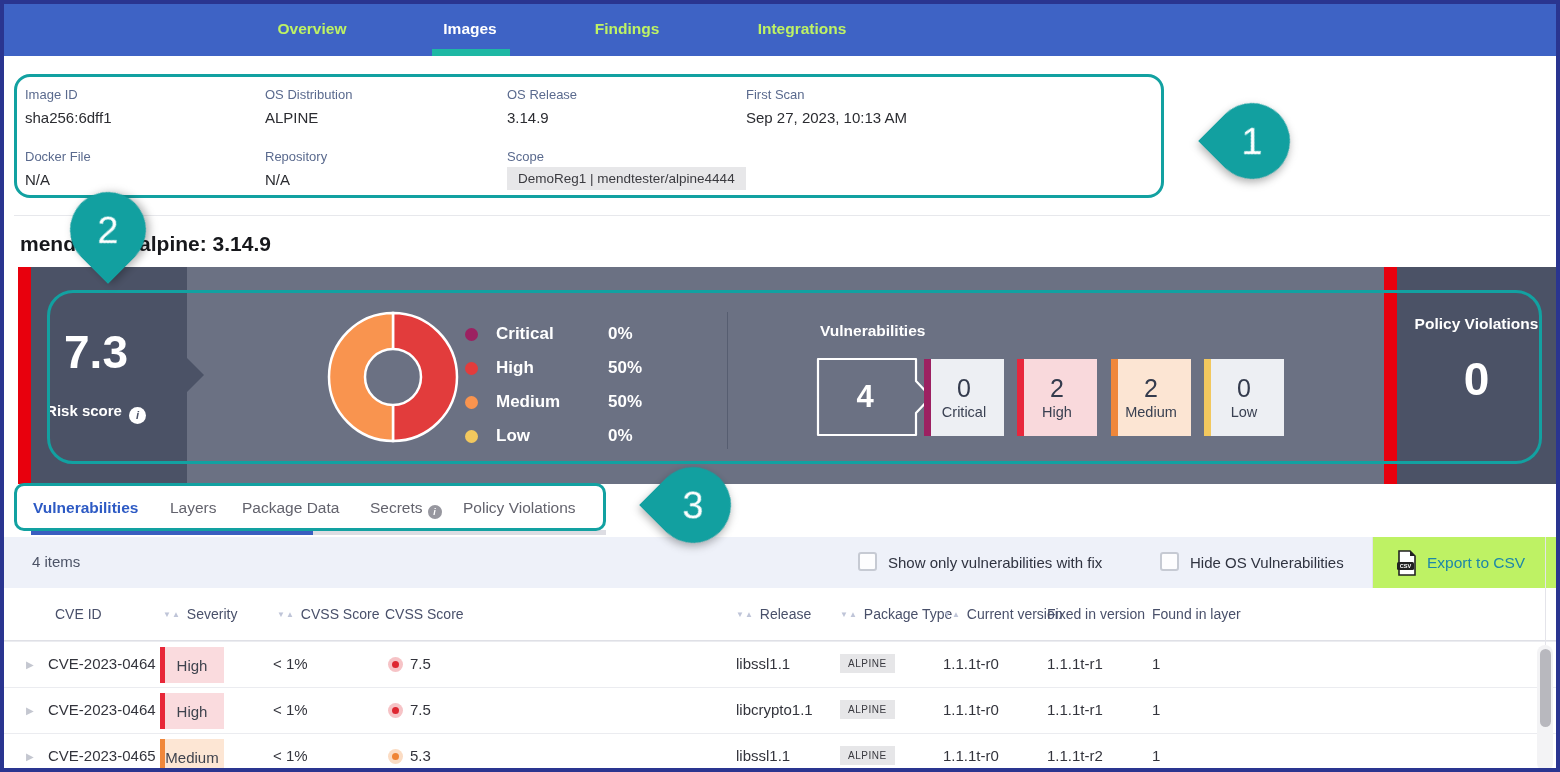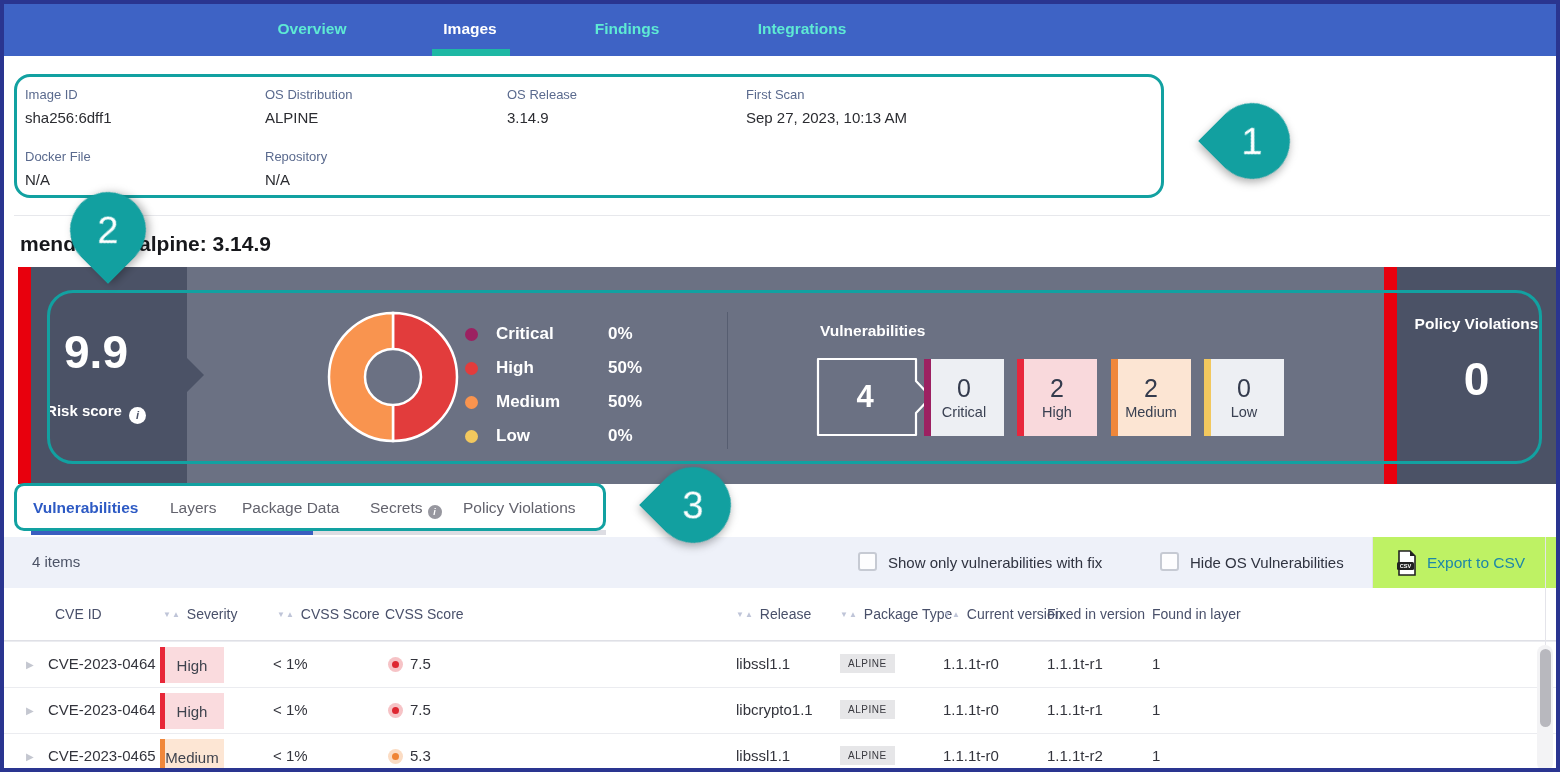--- a/index.html
+++ b/index.html
@@ -4,21 +4,21 @@
 <style>
   html,body{margin:0;padding:0;background:#fff;}
   #root{
     position:relative;width:1560px;height:772px;box-sizing:border-box;
     border:4px solid #2a3590;background:#fff;overflow:hidden;
     font-family:"Liberation Sans",sans-serif;
   }
   
   #nav{position:absolute;left:0;top:0;width:1552px;height:52px;background:#3e63c5;}
   .nav-tab{position:absolute;top:16px;transform:translateX(-50%);font-size:15.5px;
-    font-weight:600;color:#5eead4;cursor:pointer;white-space:nowrap;}
+    font-weight:600;color:#bef264;cursor:pointer;white-space:nowrap;}
   .nav-tab.active{color:#ffffff;font-weight:700;}
   #nav-underline{position:absolute;left:428px;top:45px;width:78px;height:7px;background:#1eb8a4;}
   
   #meta-card{position:absolute;left:10px;top:70px;width:1150px;height:124px;box-sizing:border-box;
     border:3px solid #12a1a1;border-radius:16px;background:#fff;}
   .meta-field{position:absolute;white-space:nowrap;}
   .meta-label{font-size:13px;color:#5a6a8e;}
   .meta-value{font-size:15px;color:#2b2c31;margin-top:7px;}
   .meta-chip{display:inline-block;background:#e7e7e9;color:#3b3b40;font-size:13.5px;
     padding:4px 11px;margin-top:3px;}
@@ -147,38 +147,39 @@
         <div class="meta-value">Sep 27, 2023, 10:13 AM</div>
       </div>
       <div class="meta-field" style="left: 8px; top: 72px;">
         <div class="meta-label">Docker File</div>
         <div class="meta-value">N/A</div>
       </div>
       <div class="meta-field" style="left: 248px; top: 72px;">
         <div class="meta-label">Repository</div>
         <div class="meta-value">N/A</div>
       </div>
+      <div class="meta-field" style="left: 490px; top: 72px;"><div class="meta-label">Scope</div><span class="meta-chip">DemoReg1 | mendtester/alpine4444</span></div>
     </div>
 
   <div class="callout tip-left" style="left:1210px;top:99px;">
     <div class="num">1</div>
   </div>
 
   <div id="divider"></div>
   <div id="page-title">mendtester/alpine: 3.14.9</div>
 
   <div class="callout tip-down" style="left:66px;top:188px;">
     <div class="num">2</div>
   </div>
 
   <div id="band">
     <div class="red-stripe" style="left:0;"></div>
     <div id="risk-tag"></div>
     <div id="risk-arrow"></div>
-    <div id="risk-score">9.9</div>
+    <div id="risk-score">7.3</div>
     <div id="risk-score-label">
       <span>Risk score</span><span class="info-circle">i</span>
     </div>
 
     <svg id="donut" width="134" height="134" viewBox="0 0 134 134">
       <path d="M67,67 L67,3 A64,64 0 0 1 67,131 Z" fill="#e23c3c" stroke="#ffffff" stroke-width="2.5"></path>
       <path d="M67,67 L67,131 A64,64 0 0 1 67,3 Z" fill="#f9944f" stroke="#ffffff" stroke-width="2.5"></path>
       <circle cx="67" cy="67" r="28" fill="#6b7183" stroke="#ffffff" stroke-width="2.5"></circle>
     </svg>
 

